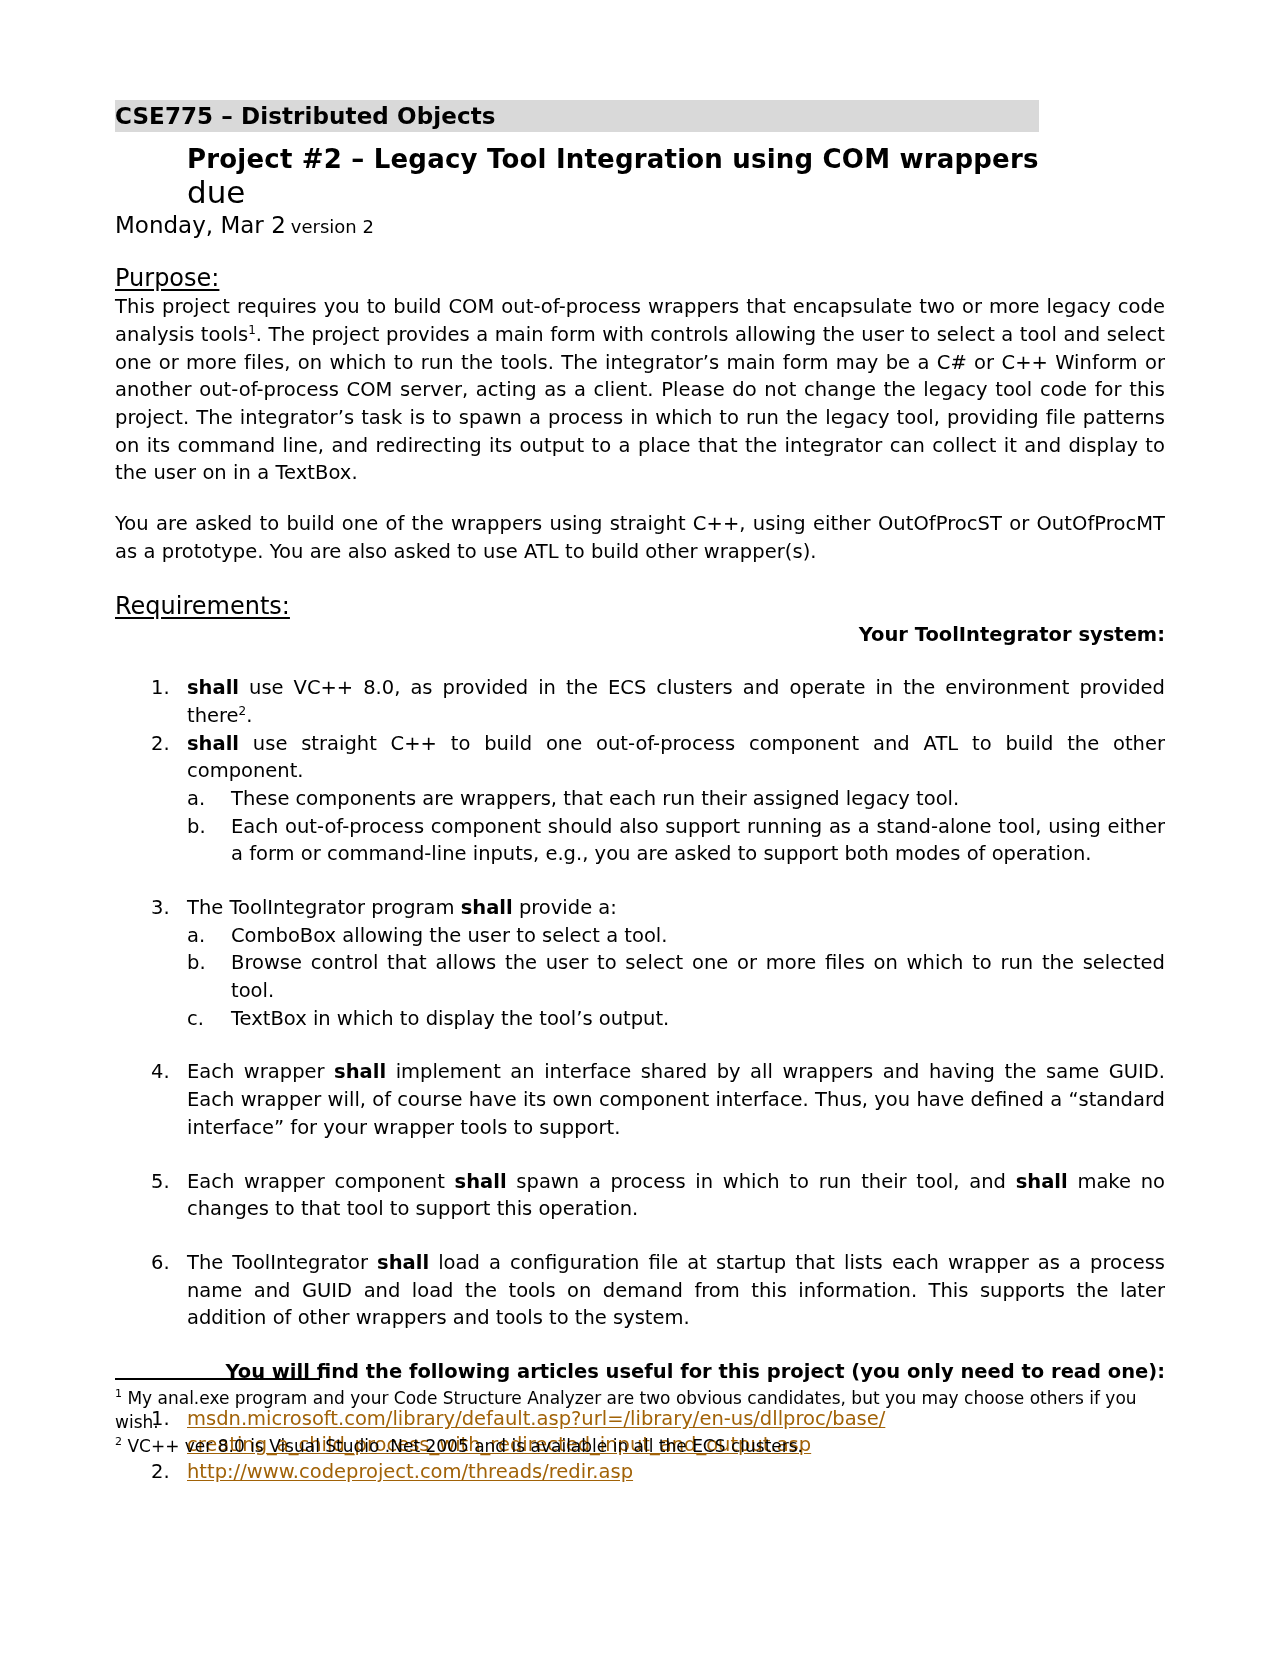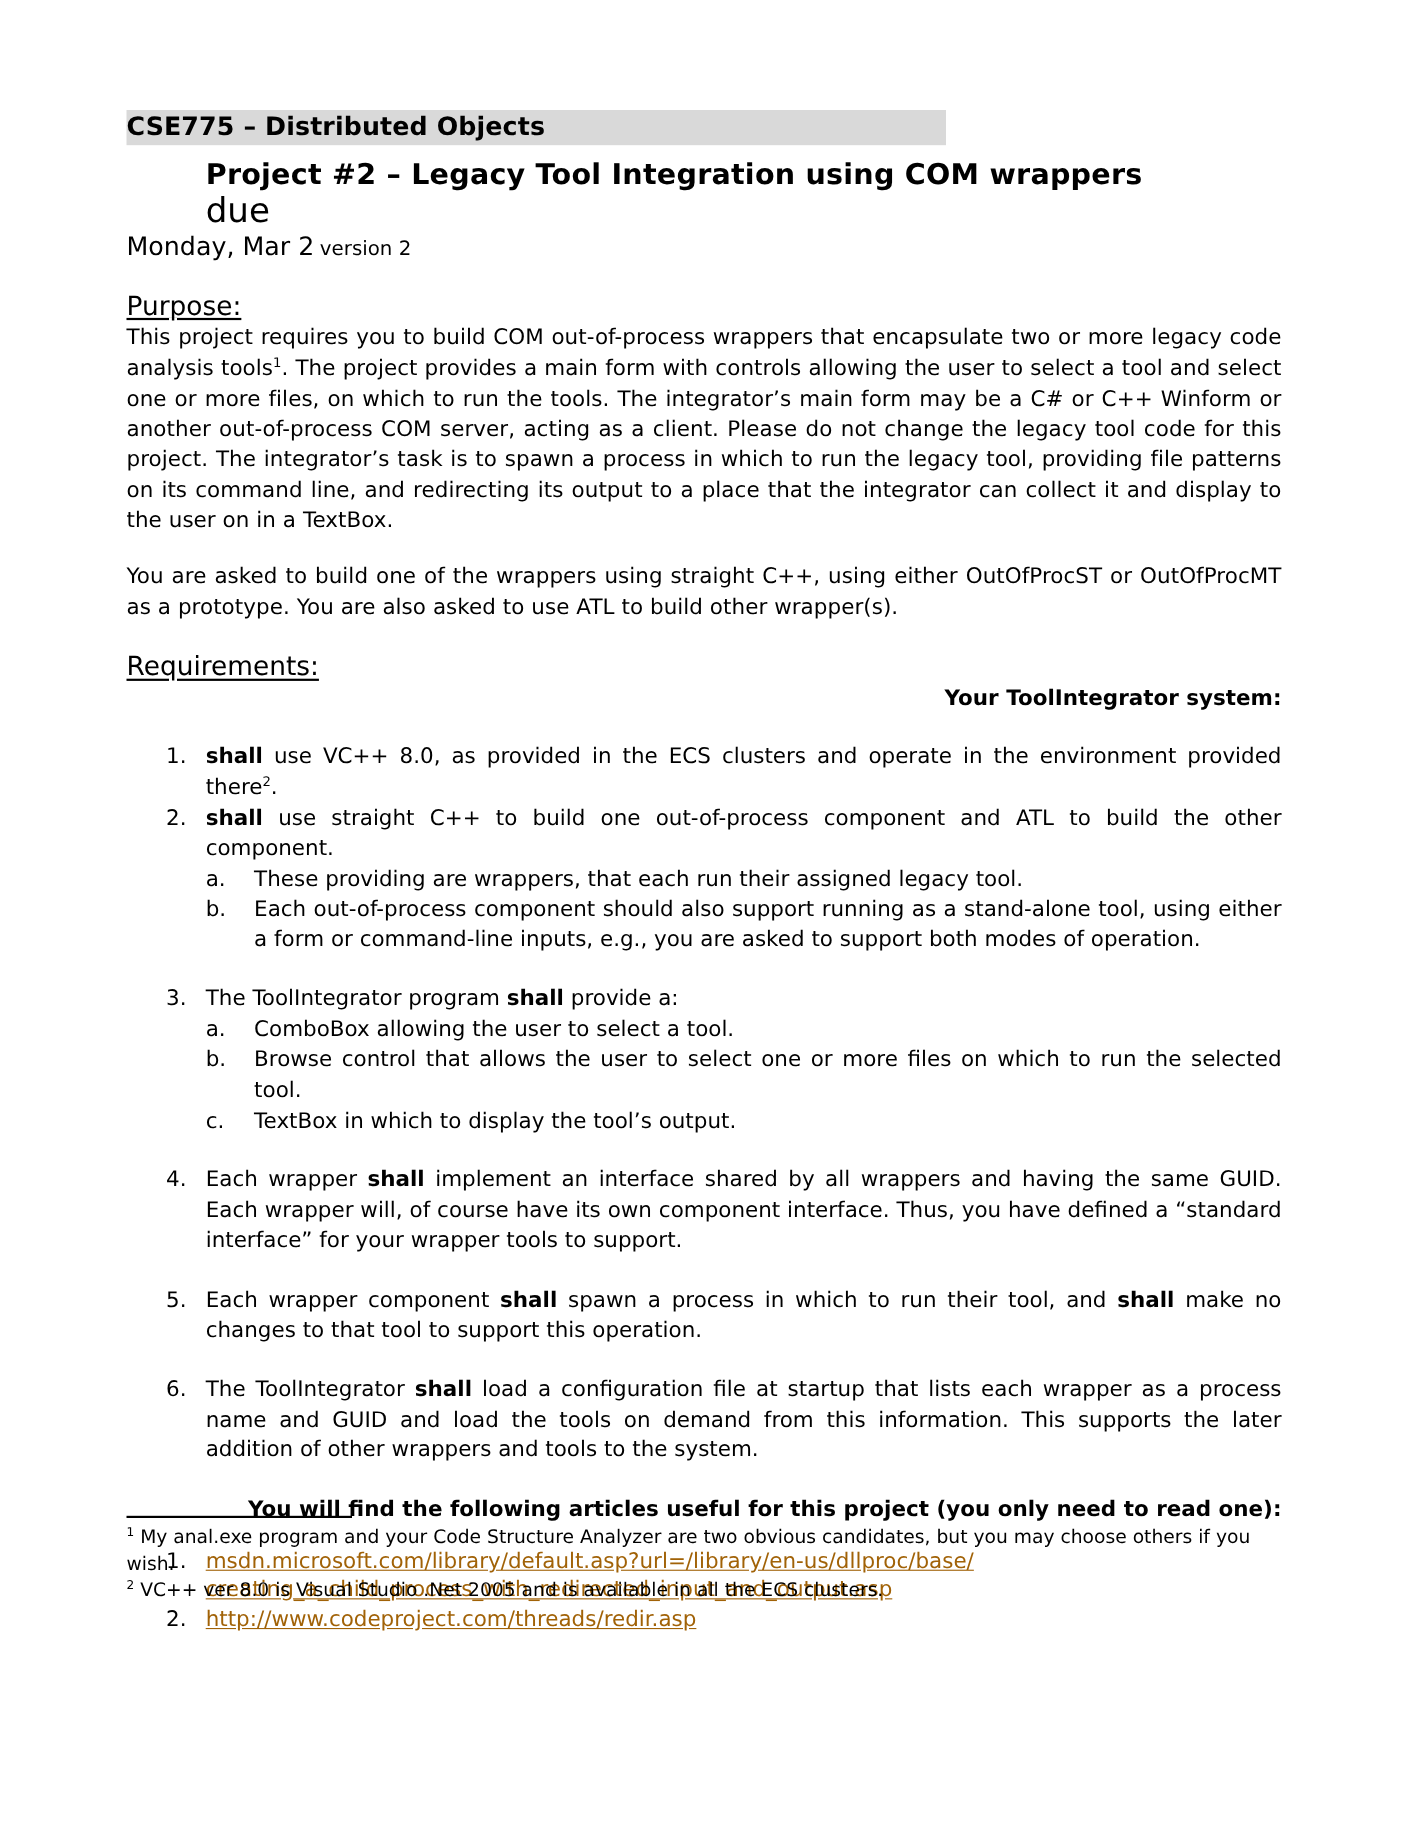--- a/index.html
+++ b/index.html
@@ -30,21 +30,21 @@
     line-height: 1.32;
     letter-spacing: 0.1px;
     white-space: nowrap;
     display: block;
   }
   .hl {
     background: #d9d9d9;
     display: inline-block;
     padding: 1px 0 1px 0;
   }
-  .course-1 .hl { width: 745px; }
+  .course-1 .hl { width: 924px; }
   .course-2 .hl { width: 168px; }
 
   .title-row {
     display: flex;
     align-items: baseline;
     margin-top: 12px;
     flex-direction: column;
   }
   .proj-title {
     font-size: 26px;
@@ -216,21 +216,21 @@
 
   <ol class="req" style="margin-top:26px;">
 
     <li>
       <span class="num">1.</span><span class="b">shall</span><span> use  VC++ 8.0, as provided in the ECS clusters and operate in the environment provided there</span><sup>2</sup><span>.</span>
     </li>
 
     <li>
       <span class="num">2.</span><span class="b">shall</span><span> use straight C++ to build one out-of-process component and ATL to build the other component.</span>
       <ol class="sub">
-        <li><span class="num">a.</span><span>These providing are wrappers, that each run their assigned legacy tool.</span></li>
+        <li><span class="num">a.</span><span>These components are wrappers, that each run their assigned legacy tool.</span></li>
         <li><span class="num">b.</span><span>Each out-of-process component should also support running as a stand-alone tool, using either a form or command-line inputs, e.g., you are asked to support both modes of operation.</span></li>
       </ol>
     </li>
 
     <li class="spaced">
       <span class="num">3.</span><span>The ToolIntegrator program </span><span class="b">shall</span><span> provide a:</span>
       <ol class="sub">
         <li><span class="num">a.</span><span>ComboBox allowing the user to select a tool.</span></li>
         <li><span class="num">b.</span><span>Browse control that allows the user to select one or more files on which to run the selected tool.</span></li>
         <li><span class="num">c.</span><span>TextBox in which to display the tool’s output.</span></li>

